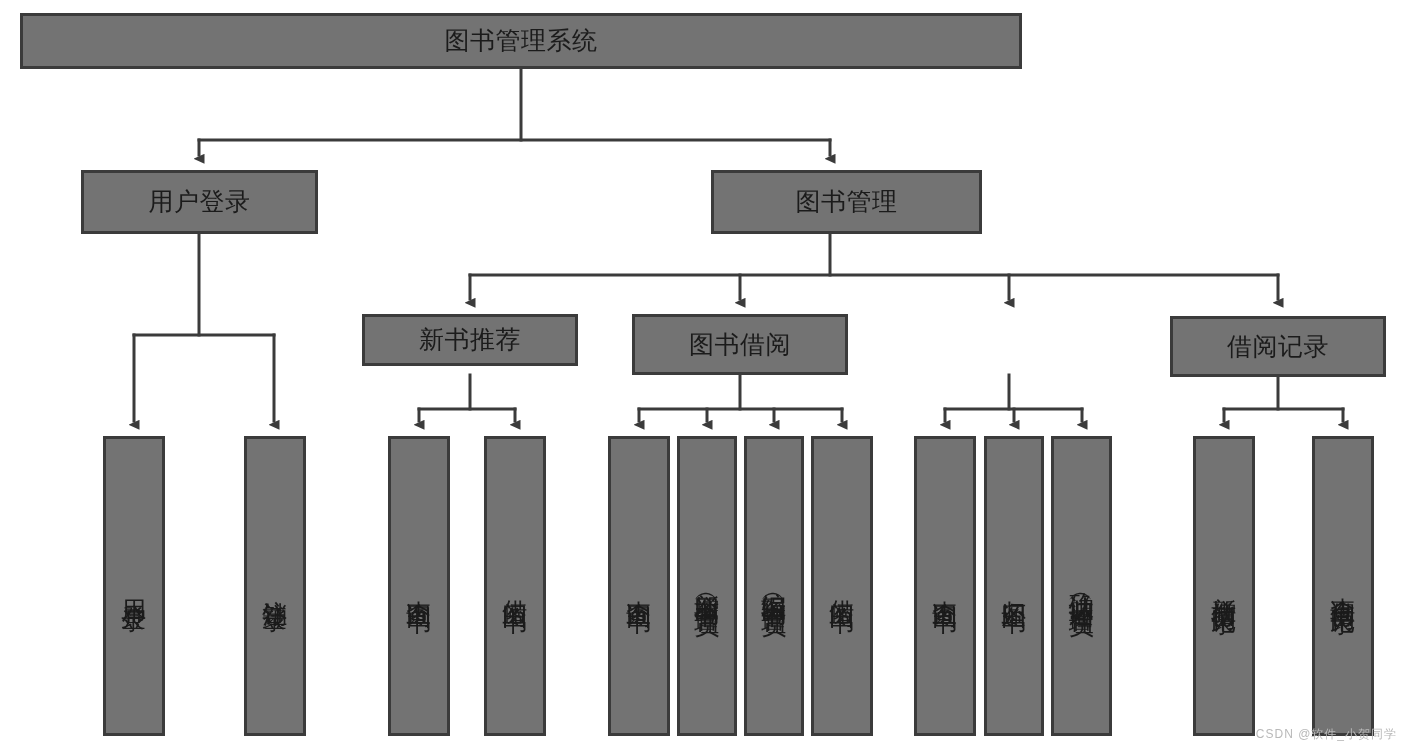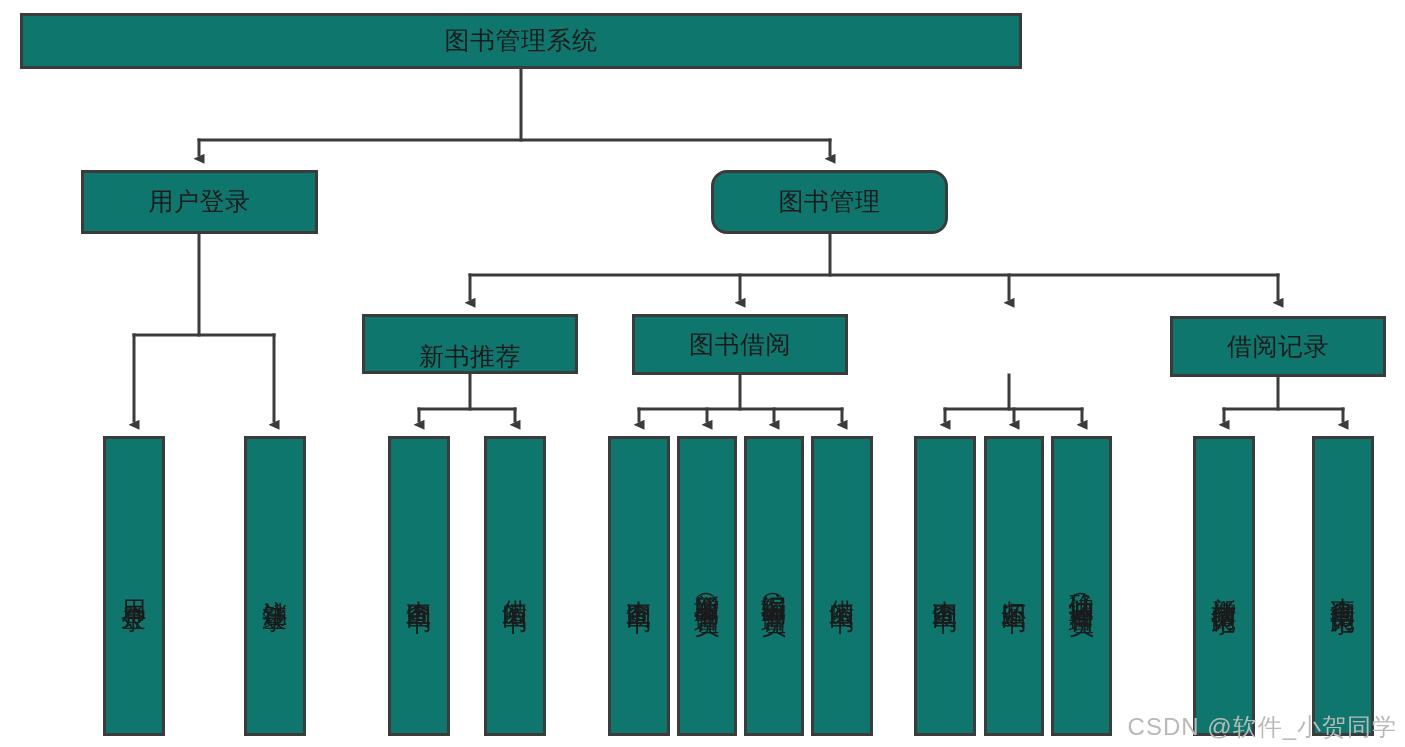--- a/index.html
+++ b/index.html
@@ -9,21 +9,21 @@
     background:#ffffff;
     font-family:"Liberation Sans","DejaVu Sans",sans-serif;
     overflow:hidden;
     position:relative;
   }
   #canvas{position:absolute;left:0;top:0;width:1405px;height:747px;}
   svg.edges{position:absolute;left:0;top:0;width:1405px;height:747px;pointer-events:none;}
   .node{
     position:absolute;
     box-sizing:border-box;
-    background:#0f766e;
+    background:#737373;
     border:3px solid #3b3b3b;
     display:flex;
     align-items:center;
     justify-content:center;
     color:#1b1b1b;
   }
   .node .lbl{
     display:block;
     text-align:center;
     line-height:1.18;
@@ -38,21 +38,21 @@
     writing-mode:vertical-rl;
     text-orientation:upright;
     line-height:1.05;
     letter-spacing:3px;
     white-space:nowrap;
   }
   #watermark{
     position:absolute;
     right:8px;
     bottom:4px;
-    font-size:24px;
+    font-size:12px;
     color:#b9b9b9;
     letter-spacing:1px;
     white-space:nowrap;
     font-family:"Liberation Sans","DejaVu Sans",sans-serif;
   }
 </style>
 </head>
 <body>
 
 <div id="canvas">
@@ -108,25 +108,25 @@
     </g>
   </svg>
 
   <div class="node h-node title" style="left:20px;top:13px;width:1002px;height:56px;">
     <span class="lbl">图书管理系统</span>
   </div>
 
   <div class="node h-node" style="left:81px;top:170px;width:237px;height:64px;">
     <span class="lbl">用户登录</span>
   </div>
-  <div class="node h-node" style="left:711px;top:170px;width:237px;height:64px;border-radius:16px;">
+  <div class="node h-node" style="left:711px;top:170px;width:271px;height:64px;">
     <span class="lbl">图书管理</span>
   </div>
 
-  <div class="node h-node" style="left:362px;top:314px;width:216px;height:60px;align-items:flex-end;">
+  <div class="node h-node" style="left:362px;top:314px;width:216px;height:52px;">
     <span class="lbl">新书推荐</span>
   </div>
   <div class="node h-node" style="left:632px;top:314px;width:216px;height:61px;">
     <span class="lbl">图书借阅</span>
   </div>
   <div class="node h-node" style="left:1170px;top:316px;width:216px;height:61px;">
     <span class="lbl">借阅记录</span>
   </div>
 
   <div class="node v-node" style="left:103px;top:436px;width:62px;height:300px;">

